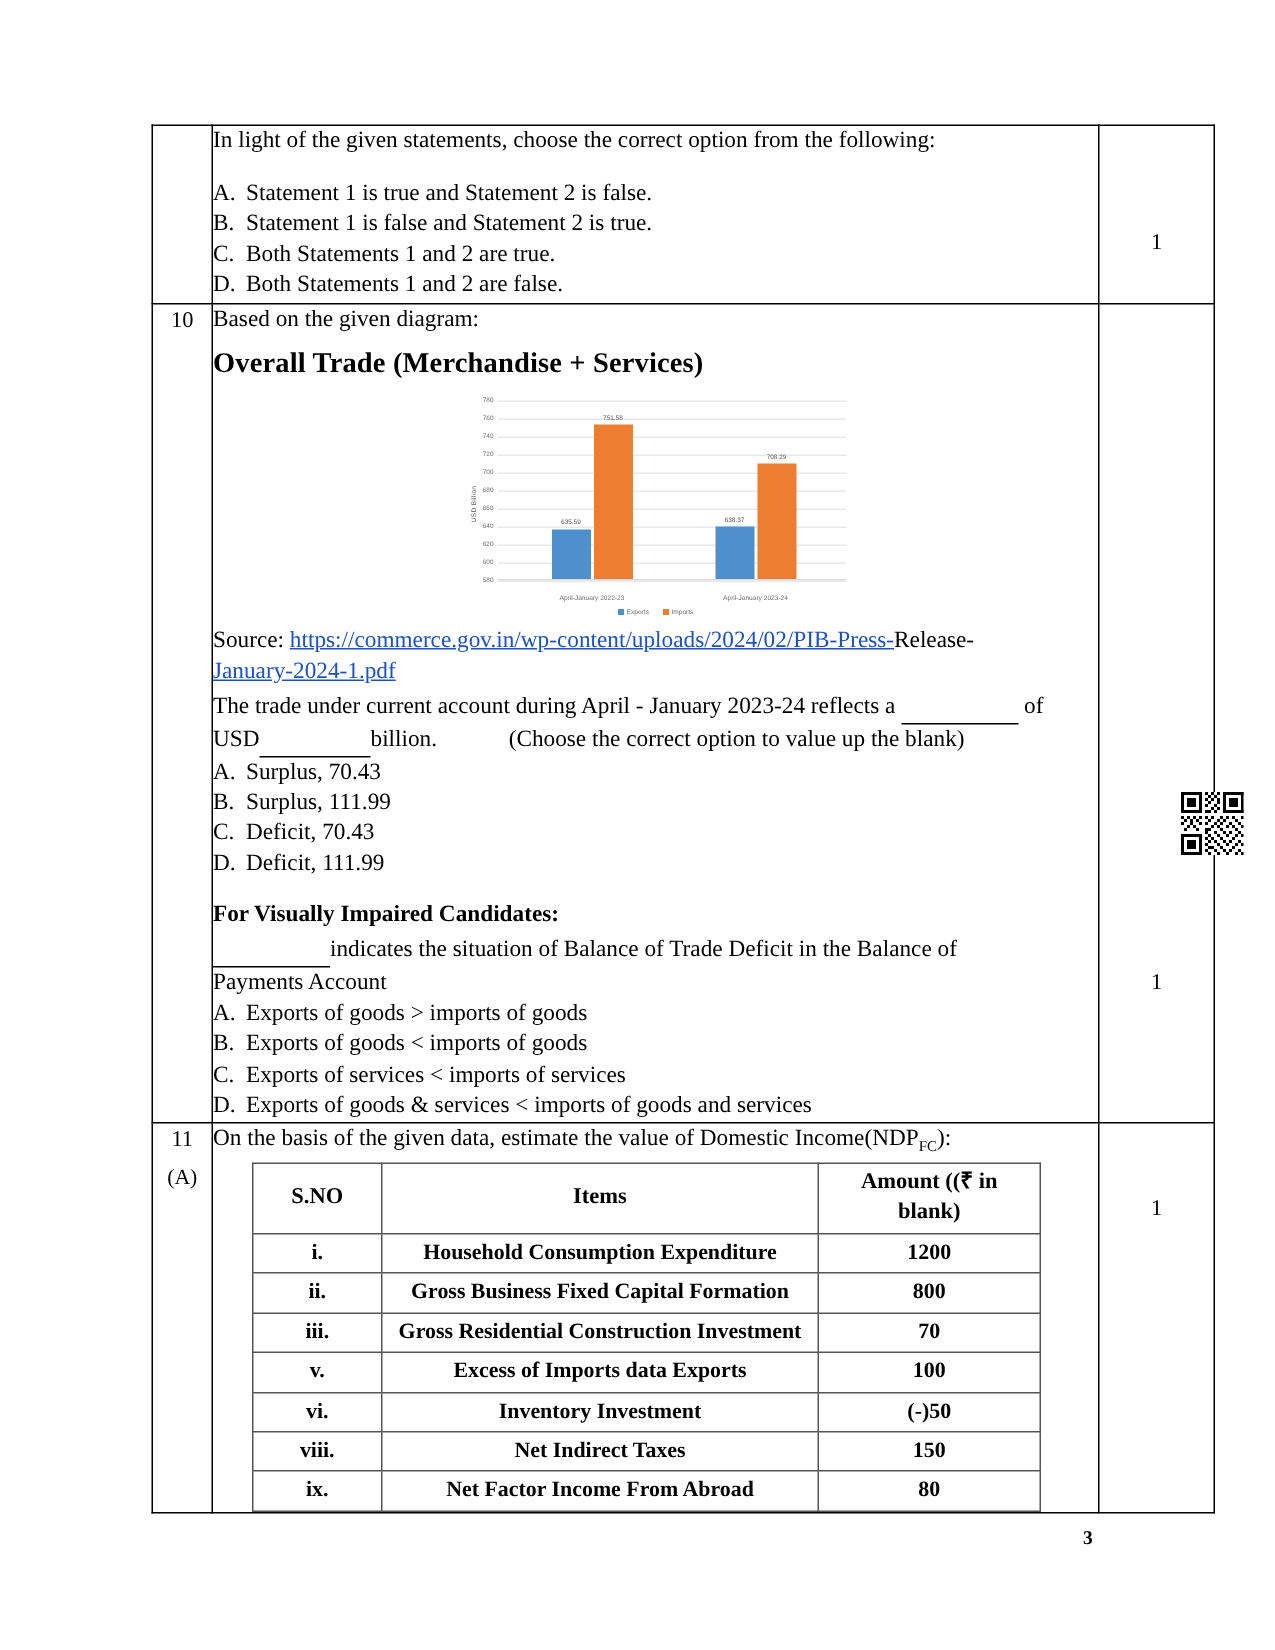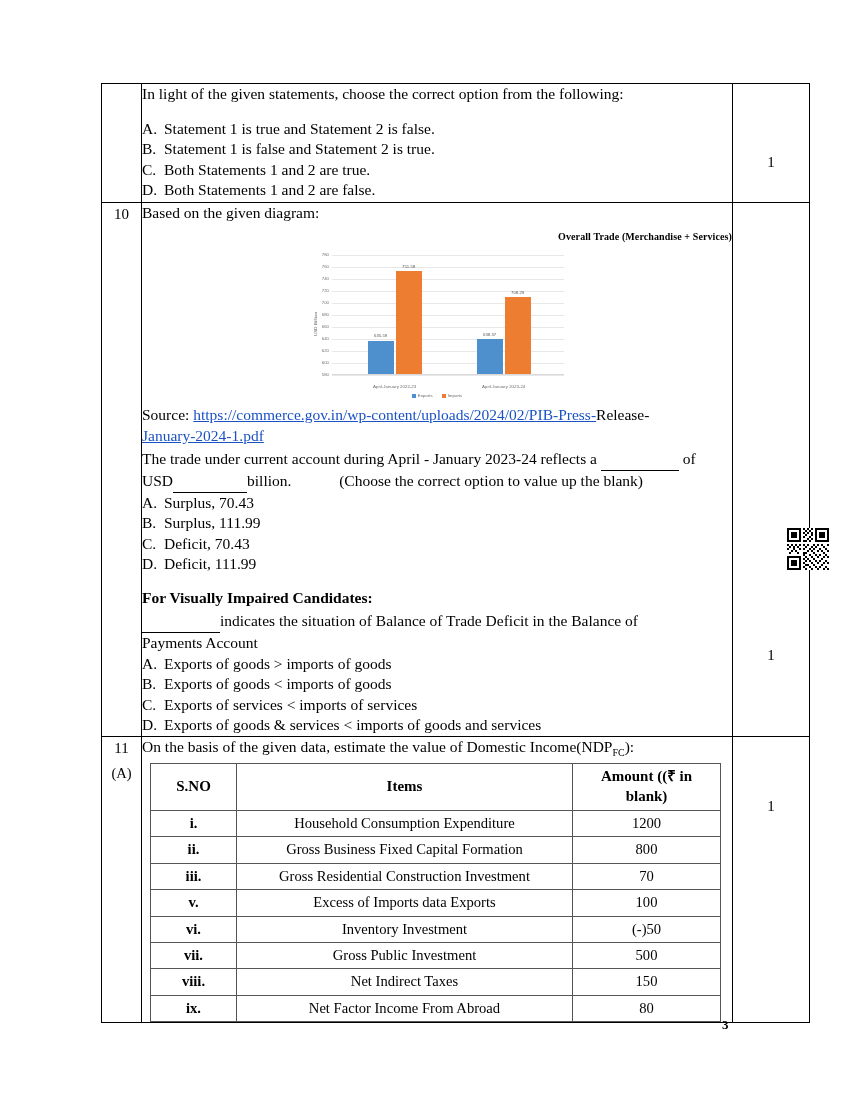--- a/index.html
+++ b/index.html
@@ -58,23 +58,23 @@
     line-height:1.32;
     font-size:15.5px;
   }
   ol.opts li .mk{width:22px;flex:none;}
   .opts-indent{margin-left:30px;margin-top:2px;}
   .opts-indent2{margin-left:22px;margin-top:1px;}
   .gap{height:14px;}
 
   
   .chart-title{
-    text-align:right;
+    text-align:left;
     font-weight:bold;
-    font-size:10px;
+    font-size:19px;
     margin:6px 0 6px 0;
     letter-spacing:.1px;
     font-family:Liberation Serif, serif;
   }
   .chart-wrap{
     width:262px;
     margin:0 auto 6px auto;
   }
   .chart-box{
     position:relative;
@@ -145,30 +145,30 @@
   .legend .li{display:flex;align-items:center;}
 
   
   .src{font-size:15.5px;line-height:1.35;margin-top:2px;}
   .src a{color:#1a52c4;text-decoration:underline;}
   .blank{display:inline-block;border-bottom:1.1px solid #000;}
 
   
   .datatable{
     border-collapse:collapse;
-    width:571px;
-    margin:4px 0 0 8px;
+    width:526px;
+    margin:4px 0 0 26px;
     table-layout:fixed;
   }
   .datatable th,.datatable td{
     border:1.1px solid #555;
     font-size:14.6px;
     text-align:center;
     padding:3px 2px;
-    font-weight:normal;
+    font-weight:bold;
   }
   .datatable th{font-weight:bold;font-size:15px;}
   .dt-sno{width:86px;}
   .dt-amt{width:148px;}
   .datatable td.sno{font-weight:bold;}
 
   
   .qr{
     position:absolute;
     left:787px;top:528px;
@@ -397,25 +397,20 @@
                 </tr>
                 <tr>
                   <td class="sno">v.</td>
                   <td>Excess of Imports data Exports</td>
                   <td>100</td>
                 </tr>
                 <tr>
                   <td class="sno">vi.</td>
                   <td>Inventory Investment</td>
                   <td>(-)50</td>
-                </tr>
-                <tr>
-                  <td class="sno">vii.</td>
-                  <td>Gross Public Investment</td>
-                  <td>500</td>
                 </tr>
                 <tr>
                   <td class="sno">viii.</td>
                   <td>Net Indirect Taxes</td>
                   <td>150</td>
                 </tr>
                 <tr>
                   <td class="sno">ix.</td>
                   <td>Net Factor Income From Abroad</td>
                   <td>80</td>

